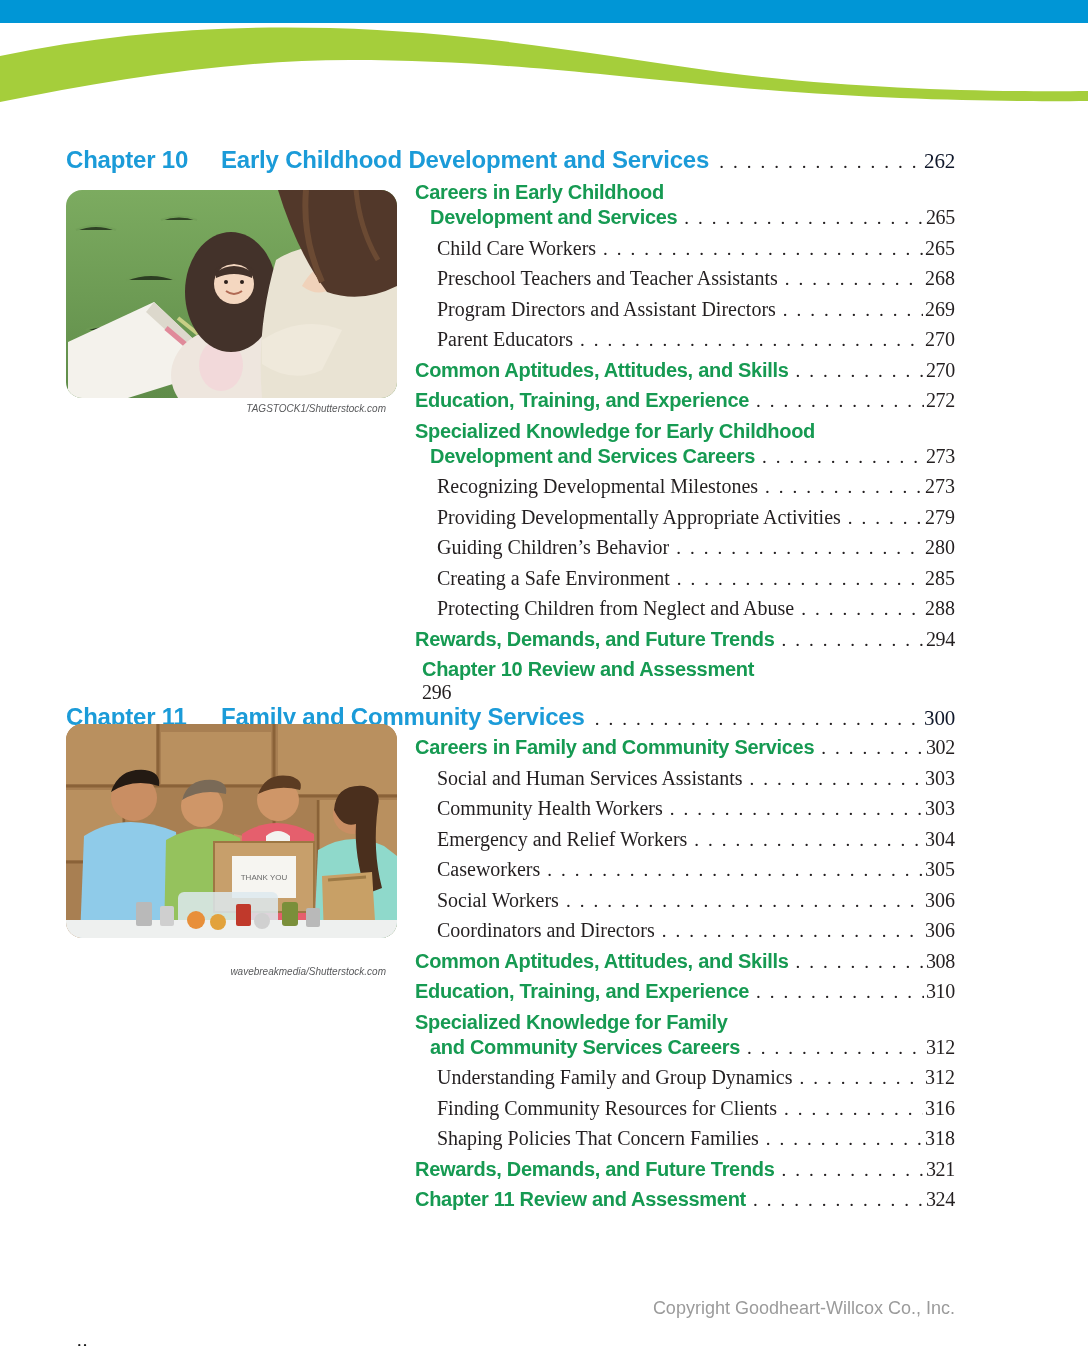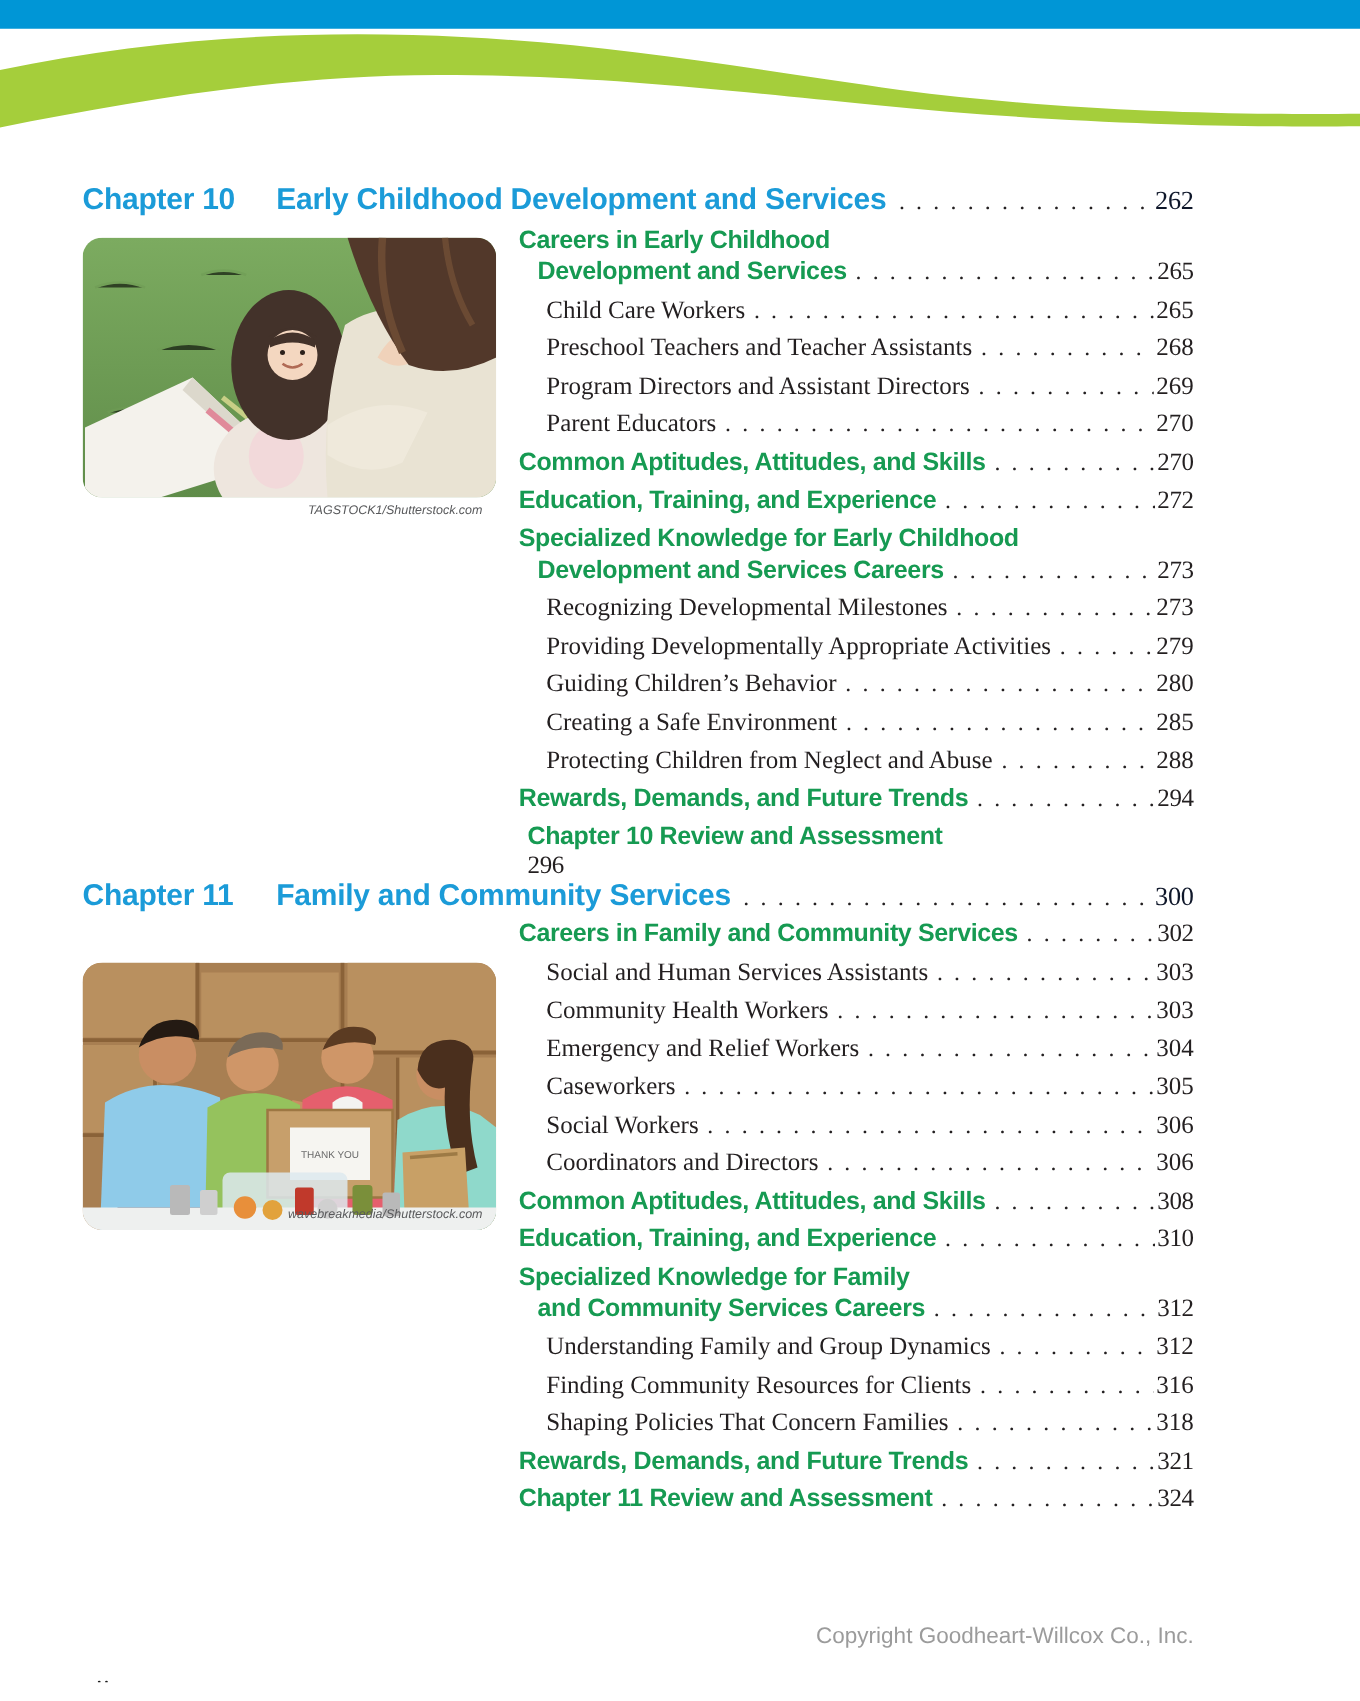--- a/index.html
+++ b/index.html
@@ -32,21 +32,21 @@
   .toc-row.green{font-family:"Liberation Sans",sans-serif;font-weight:700;font-size:20px;
                  letter-spacing:-0.3px;}
   .toc-row.sub{font-family:"Liberation Serif",serif;font-size:20px;color:#231f20;padding-left:22px;}
   .toc-row.wrap-second{padding-left:15px;}
   .row-page{font-family:"Liberation Serif",serif;font-weight:400;font-size:20px;color:#231f20;
             flex:0 0 auto;}
 
   
   .photo{position:absolute;left:66px;border-radius:16px;overflow:hidden;line-height:0;}
   .photo-1{top:190px;width:331px;height:208px;}
-  .photo-2{top:770px;width:331px;height:214px;}
+  .photo-2{top:724px;width:331px;height:214px;}
   .credit{position:absolute;left:66px;width:320px;text-align:right;font-style:italic;
           font-size:10px;color:#58595b;}
   .credit-1{top:403px;}
   .credit-2{top:966px;}
 
   
   .folio{position:absolute;left:66px;top:1291px;font-family:"Liberation Serif",serif;
          font-size:21px;color:#1a1a1a;margin-top:48px;}
   .copyright{position:absolute;right:133px;top:1298px;font-size:18px;color:#9b9b9b;}
 </style>

